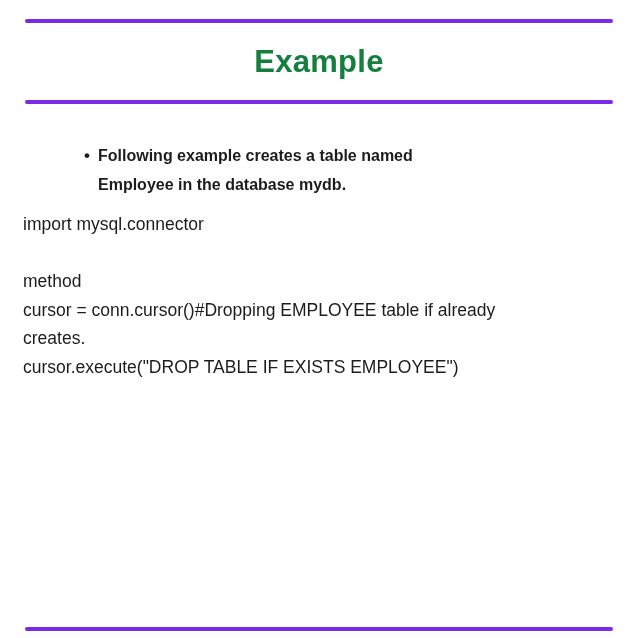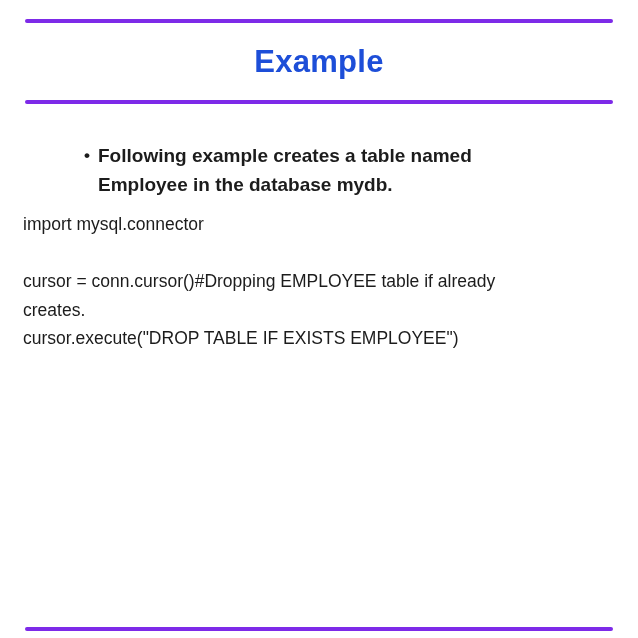--- a/index.html
+++ b/index.html
@@ -30,35 +30,35 @@
     bottom: 7px;
     margin: 0;
   }
   .title {
     margin: 0;
     line-height: 77px;
     font-size: 31px;
     font-weight: 700;
     text-align: center;
     letter-spacing: 0.3px;
-    color: #1d4ed8;
+    color: #15803d;
   }
   .bullet-row {
     display: flex;
     margin: 37px 30px 0 84px;
   }
   .dot {
     width: 14px;
     flex: 0 0 14px;
     font-size: 17px;
     line-height: 29px;
     font-weight: 700;
   }
   .bullet-text {
-    font-size: 19px;
+    font-size: 16px;
     line-height: 29px;
     font-weight: 700;
     white-space: pre-wrap;
   }
   .code {
     margin: 11px 16px 0 23px;
   }
   .code-line {
     font-size: 17.5px;
     line-height: 28.5px;
@@ -80,20 +80,21 @@
 
   <div class="bullet-row">
     <span class="dot">•</span>
     <div class="bullet-text">Following example creates a table named
 Employee in the database mydb.</div>
   </div>
 
   <div class="code">
     <div class="code-line">import mysql.connector</div>
     <div class="code-line"></div>
+    <div class="code-line">method</div>
     <div class="code-line">cursor = conn.cursor()#Dropping EMPLOYEE table if already</div>
     <div class="code-line">creates.</div>
     <div class="code-line">cursor.execute("DROP TABLE IF EXISTS EMPLOYEE")</div>
   </div>
 
   <div class="rule rule-bottom"></div>
 
 </div>
 
 </body></html>

